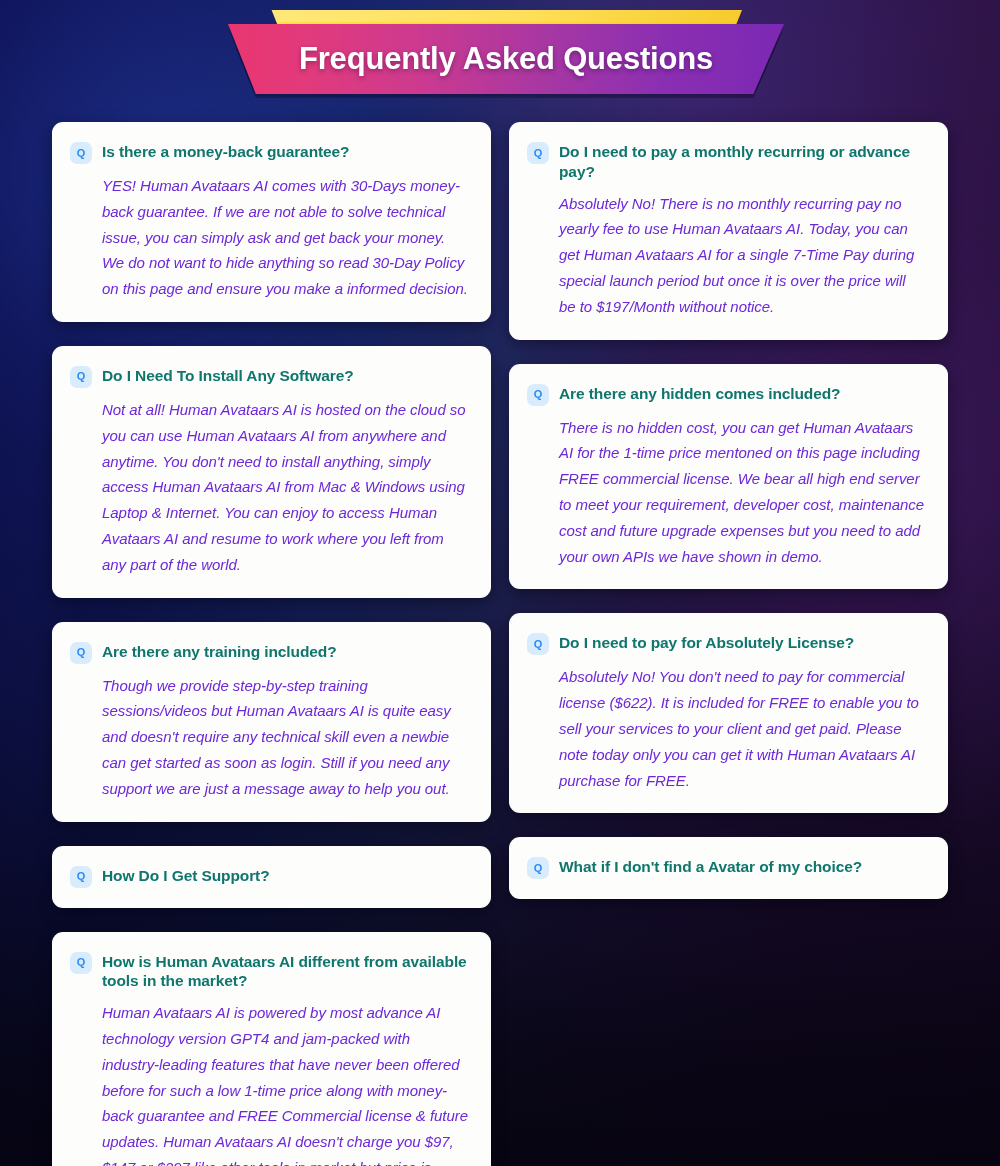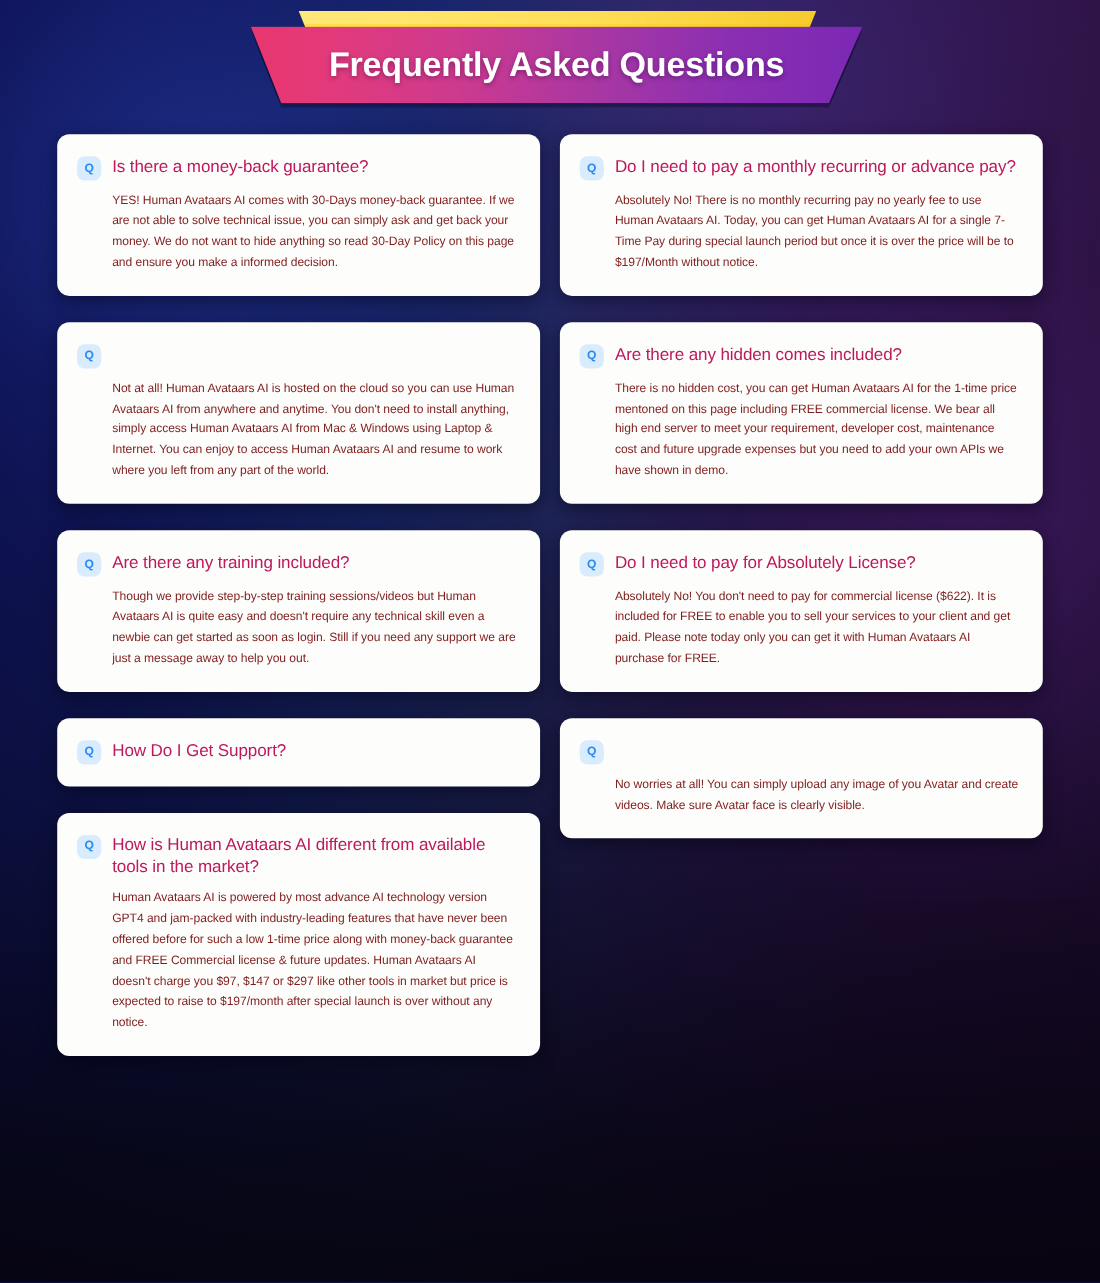--- a/index.html
+++ b/index.html
@@ -173,33 +173,34 @@
     color: #2a8bf2;
     font-size: 11px;
     font-weight: bold;
     display: flex;
     align-items: center;
     justify-content: center;
     margin-top: 2px;
     line-height: 1;
   }
   .faq-q {
-    color: #be185d;
+    color: #0f766e;
     font-size: 15.5px;
-    font-weight: normal;
+    font-weight: bold;
     line-height: 1.28;
     letter-spacing: -0.1px;
     padding-top: 2px;
   }
   .faq-a {
-    color: #7f1d1d;
-    font-size: 11px;
+    color: #6d28d9;
+    font-size: 15px;
     line-height: 1.72;
     margin: 9px 0 0 32px;
     letter-spacing: -0.05px;
+    font-style: italic;
   }
 </style>
 </head>
 <body>
 
 <div id="bg-base"></div>
 <div id="bg-shade"></div>
 <div id="bg-glow-left"></div>
 <div id="bg-glow-mid"></div>
 <div id="bg-glow-right"></div>
@@ -223,20 +224,21 @@
         <div class="faq-head">
           <span class="q-badge">Q</span>
           <span class="faq-q">Is there a money-back guarantee?</span>
         </div>
         <div class="faq-a">YES! Human Avataars AI comes with 30-Days money-back guarantee. If we are not able to solve technical issue, you can simply ask and get back your money. We do not want to hide anything so read 30-Day Policy on this page and ensure you make a informed decision.</div>
       </div>
 
       <div class="faq-card">
         <div class="faq-head">
           <span class="q-badge">Q</span>
+          <span class="faq-q">Do I Need To Install Any Software?</span>
         </div>
         <div class="faq-a">Not at all! Human Avataars AI is hosted on the cloud so you can use Human Avataars AI from anywhere and anytime. You don't need to install anything, simply access Human Avataars AI from Mac &amp; Windows using Laptop &amp; Internet. You can enjoy to access Human Avataars AI and resume to work where you left from any part of the world.</div>
       </div>
 
       <div class="faq-card">
         <div class="faq-head">
           <span class="q-badge">Q</span>
           <span class="faq-q">Are there any training included?</span>
         </div>
         <div class="faq-a">Though we provide step-by-step training sessions/videos but Human Avataars AI is quite easy and doesn't require any technical skill even a newbie can get started as soon as login. Still if you need any support we are just a message away to help you out.</div>
@@ -281,20 +283,20 @@
         <div class="faq-head">
           <span class="q-badge">Q</span>
           <span class="faq-q">Do I need to pay for Absolutely License?</span>
         </div>
         <div class="faq-a">Absolutely No! You don't need to pay for commercial license ($622). It is included for FREE to enable you to sell your services to your client and get paid. Please note today only you can get it with Human Avataars AI purchase for FREE.</div>
       </div>
 
       <div class="faq-card">
         <div class="faq-head">
           <span class="q-badge">Q</span>
-        </div>
-        <div class="faq-a">No worries at all! You can simply upload any image of you Avatar and create videos. Make sure Avatar face is clearly visible.</div>
+          <span class="faq-q">What if I don't find a Avatar of my choice?</span>
+        </div>
       </div>
 
     </div>
 
   </div>
 </div>
 
 </body></html>

